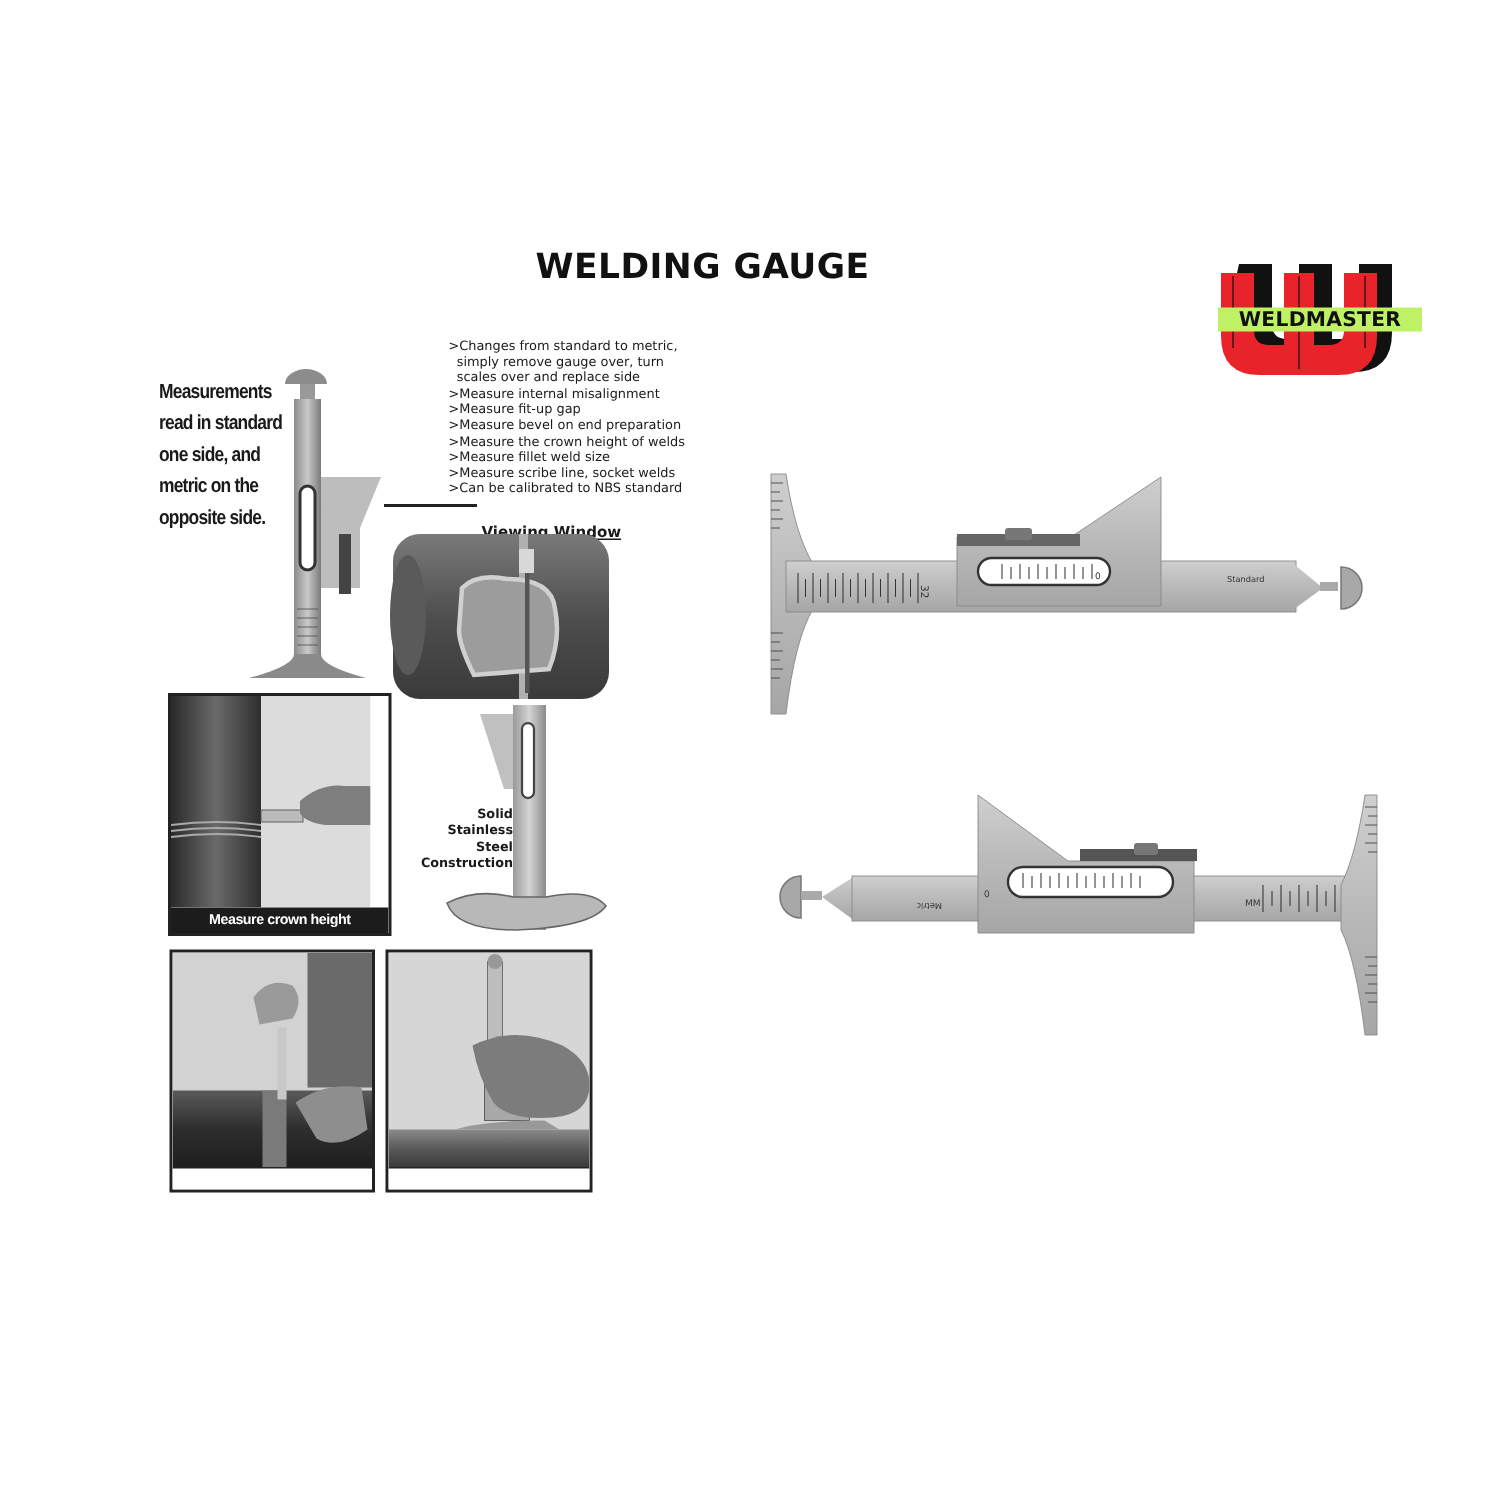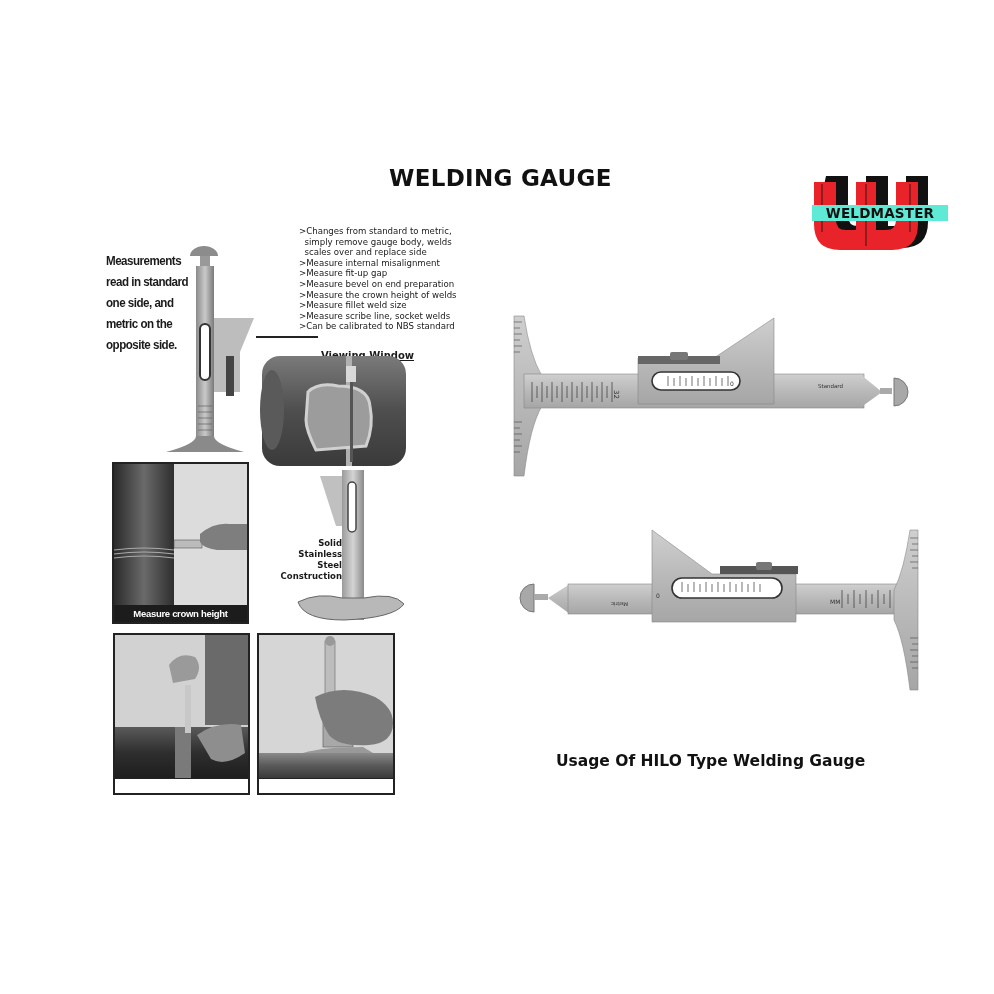--- a/index.html
+++ b/index.html
@@ -1,35 +1,35 @@
 <!DOCTYPE html>
 <html><head>
 <meta charset="utf-8">
 <style>
   html, body { margin:0; padding:0; background:#ffffff; }
   body { width:994px; height:994px; position:relative; overflow:hidden; font-family:"Liberation Sans", sans-serif; color:#111; }
   .abs { position:absolute; }
 
-  .title { left:357px; top:165px; font-family:"DejaVu Sans", sans-serif; font-weight:bold; font-size:23px; letter-spacing:0.3px; color:#111;margin-left:32px; }
+  .title { left:357px; top:165px; font-family:"DejaVu Sans", sans-serif; font-weight:bold; font-size:23px; letter-spacing:0.3px; color:#111; }
 
   
   .logo { left:812px; top:172px; width:136px; height:80px; }
-  .logo-text { position:absolute; left:0; right:0; top:33px; text-align:center; font-family:"DejaVu Sans", sans-serif; font-weight:bold; font-size:13.5px; color:#111; background:#5eead4; line-height:16px; letter-spacing:0.2px; }
+  .logo-text { position:absolute; left:0; right:0; top:33px; text-align:center; font-family:"DejaVu Sans", sans-serif; font-weight:bold; font-size:13.5px; color:#111; background:#bef264; line-height:16px; letter-spacing:0.2px; }
 
   .side-note { left:106px; top:250px; font-family:"Liberation Sans", sans-serif; font-weight:bold; font-size:13.5px; line-height:21px; letter-spacing:-0.6px; transform:scaleX(0.86); transform-origin:left top; color:#1a1a1a; width:110px; }
 
   .features { left:253px; top:226px; font-family:"DejaVu Sans", sans-serif; font-size:8.6px; line-height:10.6px; color:#1a1a1a; }
   .features div { white-space:pre;margin-left:46px; }
 
   .viewing-label { left:321px; top:350px; font-family:"DejaVu Sans", sans-serif; font-weight:bold; font-size:10px; color:#1a1a1a;text-decoration:underline; }
   .viewing-line { left:256px; top:336px; width:62px; height:1.5px; background:#222; }
 
   
   .panel { background:#fff; border:2px solid #222; box-sizing:border-box; overflow:hidden; }
-  .photo1 { left:112px; top:462px; width:137px; height:162px; }
+  .photo1 { left:112px; top:462px; width:149px; height:162px; }
   .photo2 { left:113px; top:633px; width:137px; height:162px; }
   .photo3 { left:257px; top:633px; width:138px; height:162px; }
   .caption-bar { position:absolute; left:0; right:0; bottom:0; height:17px; background:#1c1c1c; color:#fff; font-family:"Liberation Sans", sans-serif; font-weight:bold; font-size:9.5px; text-align:center; line-height:17px; transform-origin:center; letter-spacing:-0.3px; }
   .white-bar { position:absolute; left:0; right:0; bottom:0; height:14px; background:#fff; border-top:1.5px solid #222; }
 
   .solid-label { left:272px; top:538px; width:70px; font-family:"DejaVu Sans", sans-serif; font-weight:bold; font-size:8.5px; line-height:11px; text-align:right; color:#1a1a1a; }
 
   .usage { left:556px; top:750px; font-family:"DejaVu Sans", sans-serif; font-weight:bold; font-size:15.5px; line-height:22px; color:#111; }
 </style>
 </head>
@@ -49,21 +49,21 @@
       <line x1="98" y1="12" x2="98" y2="60"></line>
     </g>
   </svg>
   <div class="logo-text">WELDMASTER</div>
 </div>
 
 <div class="abs side-note">Measurements read in standard one side, and metric on the opposite side.</div>
 
 <div class="abs features">
   <div>&gt;Changes from standard to metric,</div>
-  <div>  simply remove gauge body, welds</div>
+  <div>  simply remove gauge over, turn</div>
   <div>  scales over and replace side</div>
   <div>&gt;Measure internal misalignment</div>
   <div>&gt;Measure fit-up gap</div>
   <div>&gt;Measure bevel on end preparation</div>
   <div>&gt;Measure the crown height of welds</div>
   <div>&gt;Measure fillet weld size</div>
   <div>&gt;Measure scribe line, socket welds</div>
   <div>&gt;Can be calibrated to NBS standard</div>
 </div>
 
@@ -315,14 +315,13 @@
       <line x1="230" y1="54" x2="230" y2="64"></line>
       <line x1="236" y1="56" x2="236" y2="64"></line>
     <line x1="242" y1="54" x2="242" y2="64"></line>
       <line x1="248" y1="56" x2="248" y2="64"></line>
   </g>
   <text x="144" y="70" font-size="6" fill="#333" font-family="DejaVu Sans, sans-serif">0</text>
   <text x="92" y="78" font-size="5.5" fill="#333" font-family="DejaVu Sans, sans-serif" transform="rotate(180 104 76)">Metric</text>
 </svg>
 
 <div class="abs usage">
-  <div>Usage Of HILO Type Welding Gauge</div>
 </div>
 
 </body></html>

